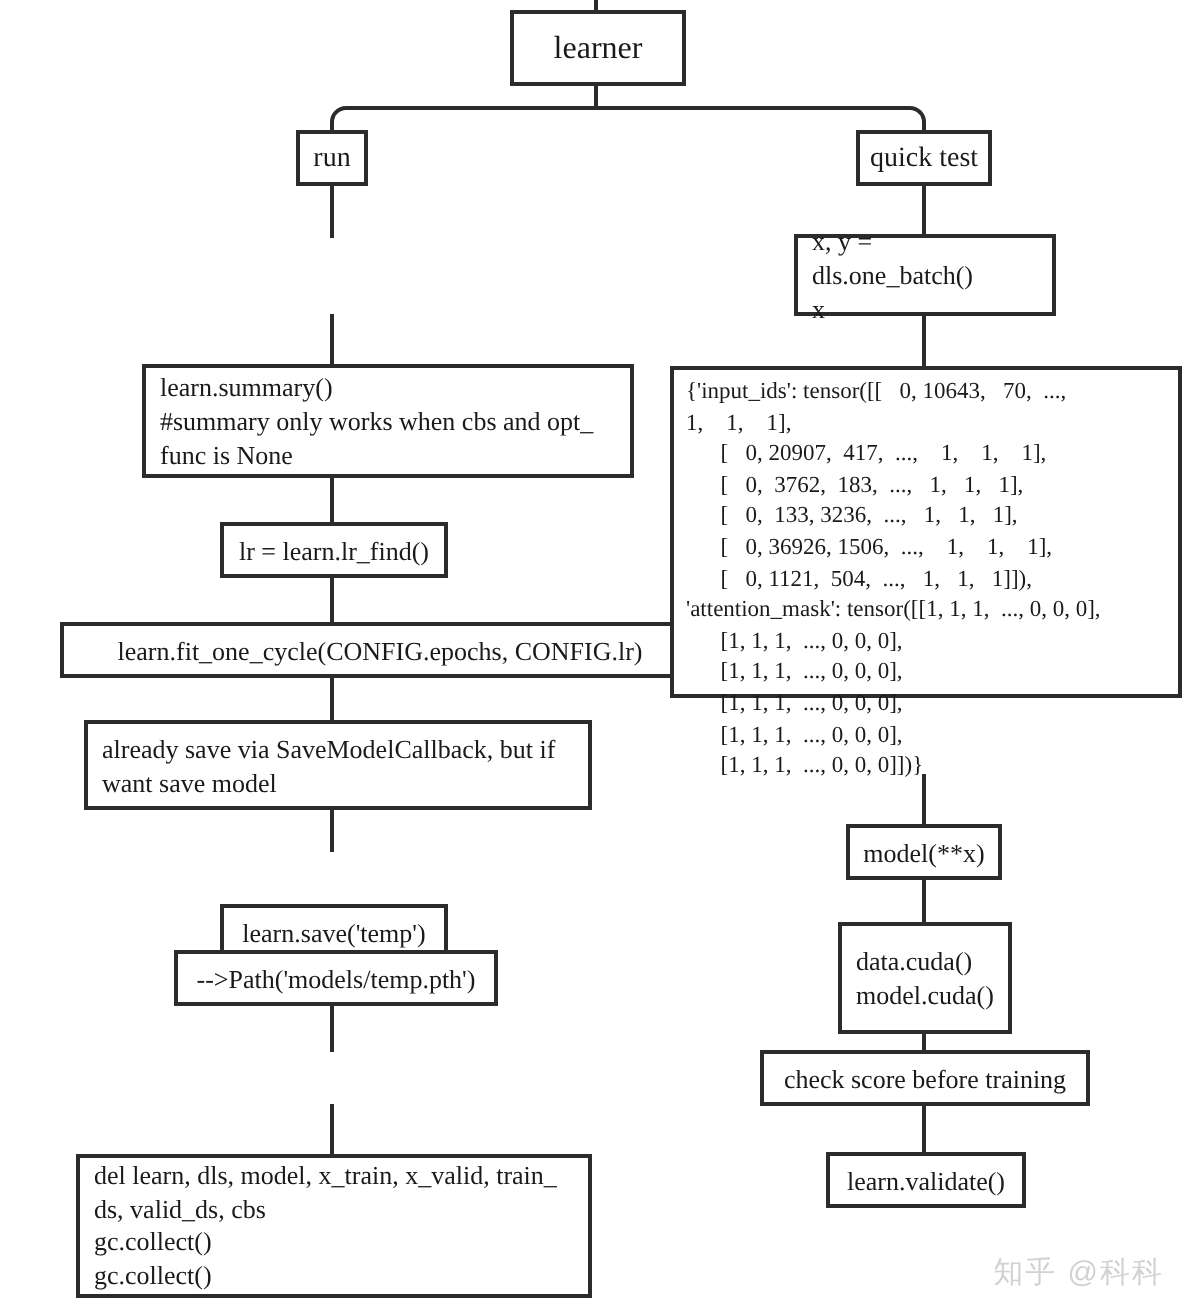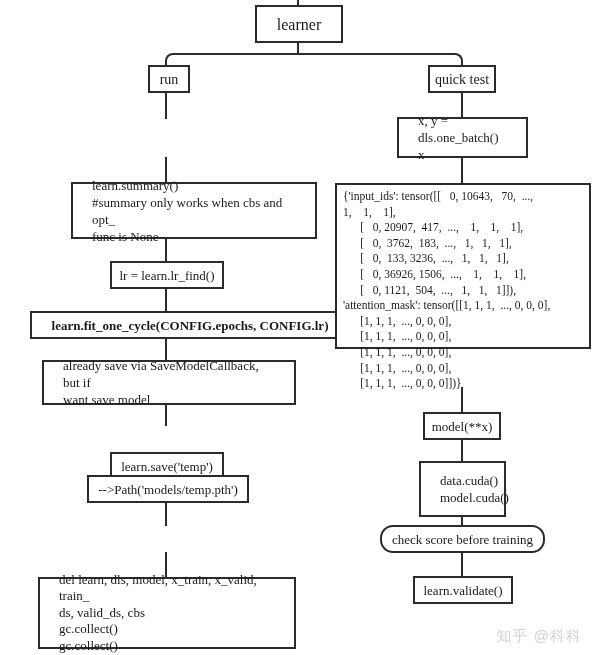--- a/index.html
+++ b/index.html
@@ -19,21 +19,21 @@
     font-family: "Liberation Serif", serif;
   }
   .node {
     position: absolute;
     box-sizing: border-box;
     border: 2px solid var(--line);
     background: var(--background);
     color: var(--text);
     font-size: 13px;
     line-height: 17px;
-    padding: 2px 19px;
+    padding: 2px 7px;
     white-space: pre-wrap;
     display: flex;
     align-items: center;
   }
   .node.center {
     justify-content: center;
     text-align: center;
     white-space: pre;
   }
   .node.tensor {
@@ -93,21 +93,21 @@
   <div class="vline" style="left:461px; top:552px; height:25px;"></div>
 
   <div class="node center" style="left:255px; top:5px; width:88px; height:38px; font-size:16px;">learner</div>
   <div class="node center" style="left:148px; top:65px; width:36px; height:28px; font-size:14px;">run</div>
   <div class="node center" style="left:428px; top:65px; width:68px; height:28px; font-size:14px;">quick test</div>
 
   <div class="node" style="left:43px; top:182px; width:246px; height:57px;margin-left:28px;">learn.summary()
 #summary only works when cbs and opt_
 func is None</div>
   <div class="node center" style="left:110px; top:261px; width:114px; height:28px;">lr = learn.lr_find()</div>
-  <div class="node center" style="left:30px; top:311px; width:320px; height:28px;font-weight:bold;">learn.fit_one_cycle(CONFIG.epochs, CONFIG.lr)</div>
+  <div class="node center" style="left:30px; top:311px; width:320px; height:28px;">learn.fit_one_cycle(CONFIG.epochs, CONFIG.lr)</div>
   <div class="node" style="left:42px; top:360px; width:254px; height:45px;">already save via SaveModelCallback, but if
 want save model</div>
   <div class="node center" style="left:110px; top:428px; width:114px; height:28px;margin-top:24px;">learn.save('temp')</div>
   <div class="node center" style="left:87px; top:475px; width:162px; height:28px;">--&gt;Path('models/temp.pth')</div>
   <div class="node" style="left:38px; top:577px; width:258px; height:72px; line-height:16.5px;">del learn, dls, model, x_train, x_valid, train_
 ds, valid_ds, cbs
 gc.collect()
 gc.collect()</div>
 
   <div class="node" style="left:397px; top:117px; width:131px; height:41px;">x, y = dls.one_batch()
@@ -121,17 +121,17 @@
       [   0, 1121,  504,  ...,   1,   1,   1]]),
 'attention_mask': tensor([[1, 1, 1,  ..., 0, 0, 0],
       [1, 1, 1,  ..., 0, 0, 0],
       [1, 1, 1,  ..., 0, 0, 0],
       [1, 1, 1,  ..., 0, 0, 0],
       [1, 1, 1,  ..., 0, 0, 0],
       [1, 1, 1,  ..., 0, 0, 0]])}</div>
   <div class="node center" style="left:423px; top:412px; width:78px; height:28px;">model(**x)</div>
   <div class="node" style="left:419px; top:461px; width:87px; height:56px;">data.cuda()
 model.cuda()</div>
-  <div class="node center" style="left:380px; top:525px; width:165px; height:28px;border-radius:13px;">check score before training</div>
+  <div class="node center" style="left:380px; top:525px; width:165px; height:28px;">check score before training</div>
   <div class="node center" style="left:413px; top:576px; width:100px; height:28px;text-align:center;">learn.validate()</div>
 
   <div class="watermark">知乎 @科科</div>
 </div>
 
 </body></html>

